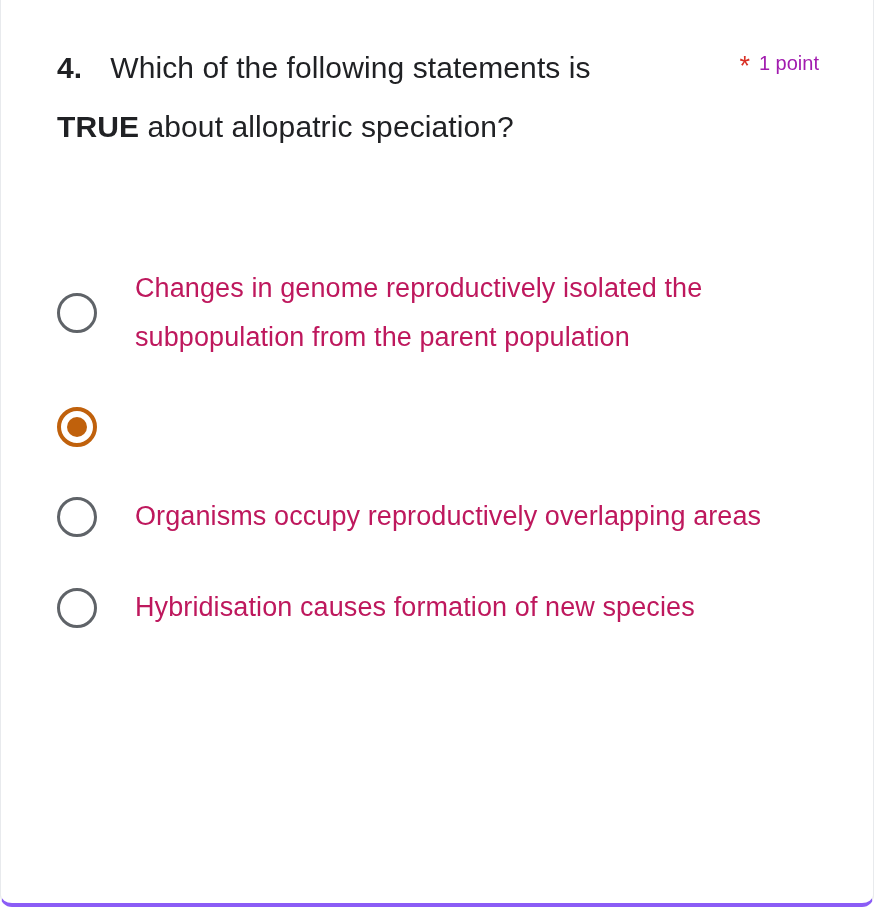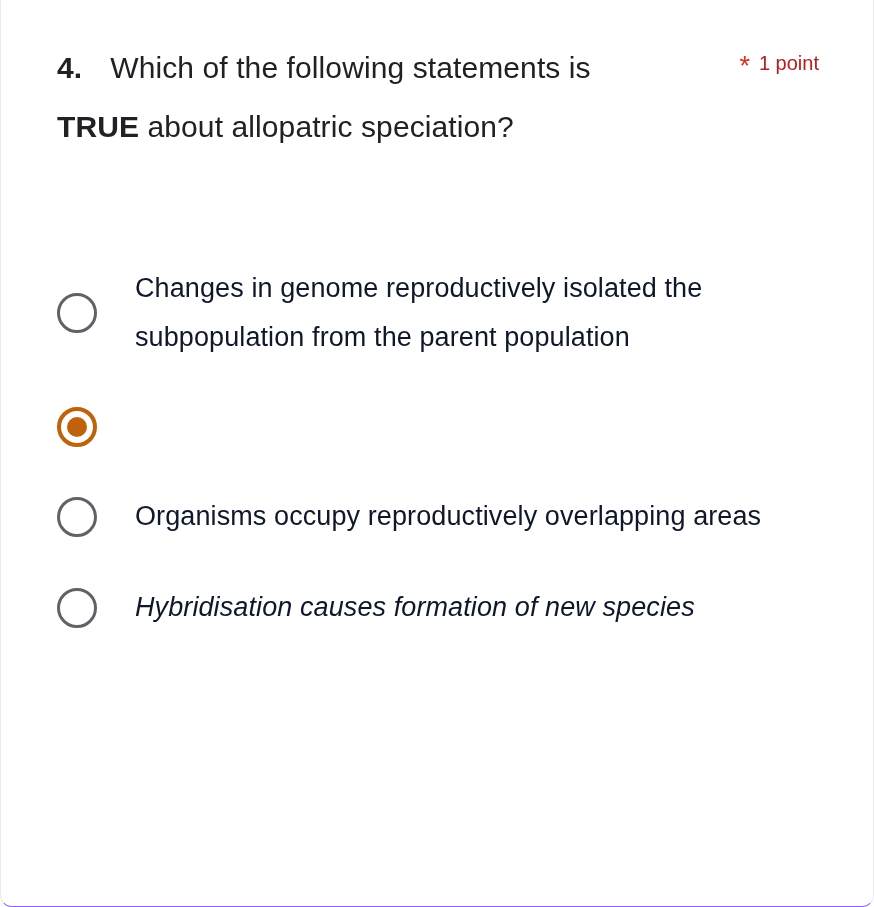--- a/index.html
+++ b/index.html
@@ -15,21 +15,21 @@
   }
 
   .question-card {
     position: relative;
     box-sizing: border-box;
     width: 874px;
     height: 907px;
     background: #ffffff;
     border-left: 1px solid #e8eaed;
     border-right: 1px solid #e8eaed;
-    border-bottom: 1px solid #8b5cf6;
+    border-bottom: 4px solid #8b5cf6;
     border-top: none;
     border-radius: 0 0 12px 12px;
     overflow: hidden;
   }
 
   
   .question-header {
     position: relative;
     padding: 38px 56px 0 56px;
   }
@@ -68,21 +68,21 @@
     white-space: nowrap;
   }
   .required-asterisk {
     color: #d93025;
     font-size: 27px;
     line-height: 1;
     position: relative;
     top: 5px;
   }
   .points-label {
-    color: #b91c1c;
+    color: #a21caf;
     font-size: 20px;
     line-height: 1;
   }
 
   
   .options-list {
     margin: 0;
     padding: 0;
     list-style: none;
     position: absolute;
@@ -93,21 +93,20 @@
 
   .option-row {
     display: flex;
     align-items: center;
     padding: 0 56px 0 56px;
     margin-bottom: 42px;
     min-height: 46px;
   }
   .option-row:last-child {
     margin-bottom: 0;
-    font-style: italic;
   }
 
   .radio {
     flex: 0 0 auto;
     width: 40px;
     height: 40px;
     border-radius: 50%;
     border: 3.4px solid #5f6368;
     box-sizing: border-box;
     position: relative;
@@ -127,21 +126,21 @@
     height: 20px;
     margin-left: -10px;
     margin-top: -10px;
     border-radius: 50%;
     background: #c0610c;
   }
 
   .option-label {
     font-size: 27px;
     line-height: 49px;
-    color: #0f172a;
+    color: #be185d;
     max-width: 640px;
     letter-spacing: 0.1px;
   }
 </style>
 </head>
 <body>
 
 <div class="question-card">
 
   <div class="question-header">

